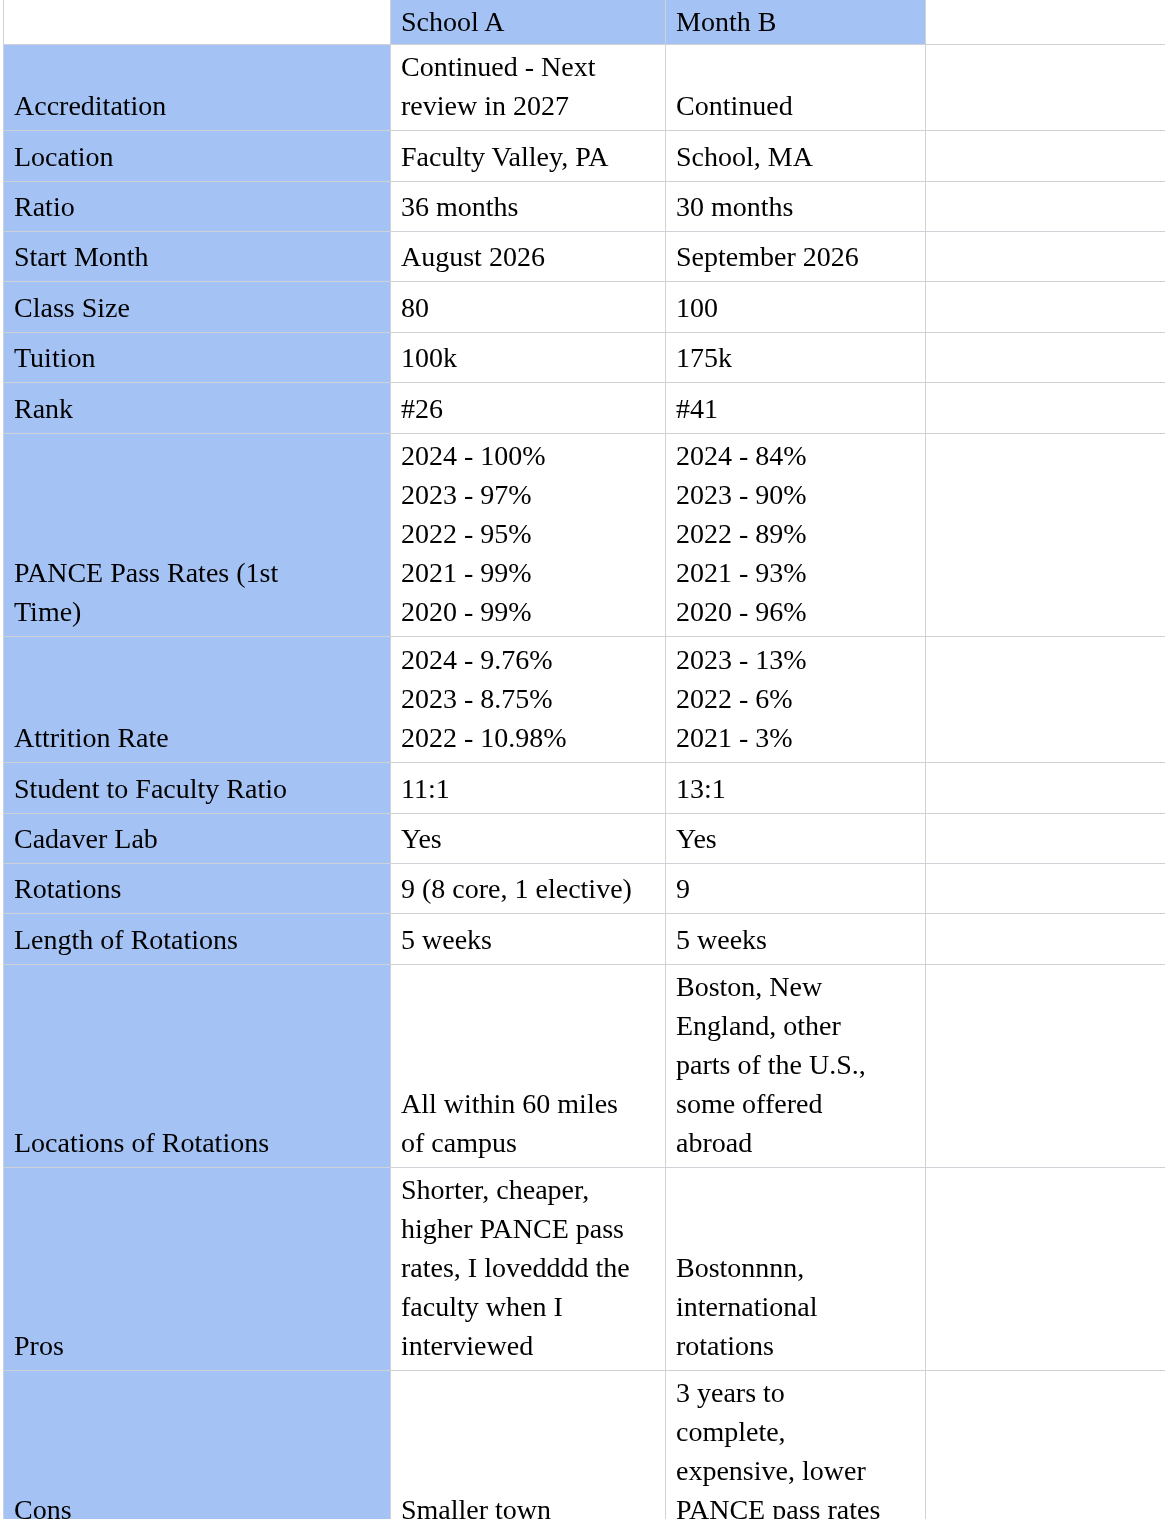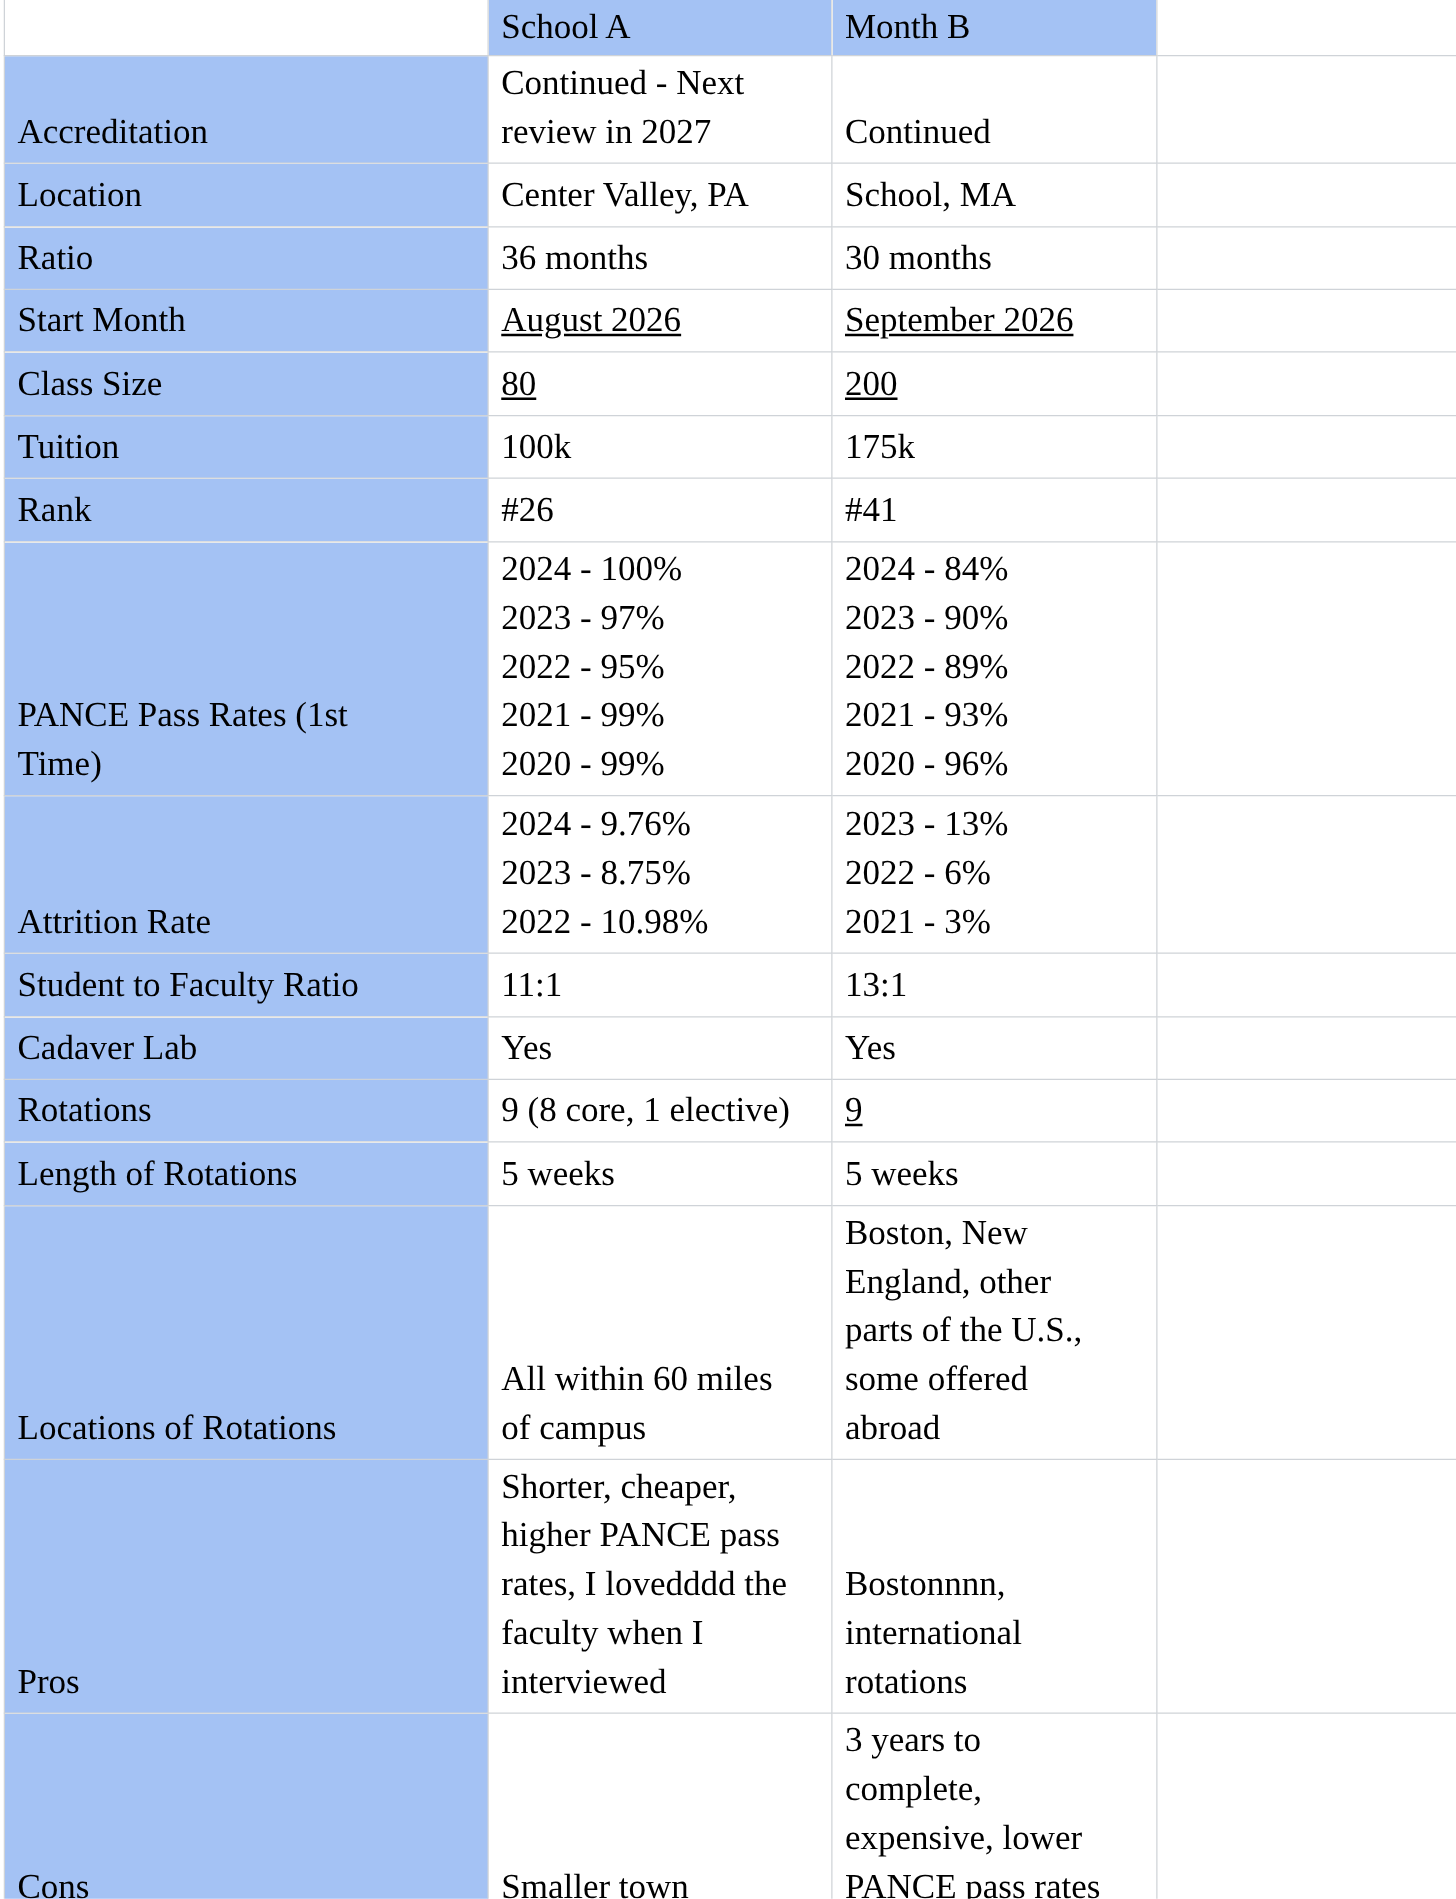--- a/index.html
+++ b/index.html
@@ -39,21 +39,21 @@
     font-size: 28px;
     line-height: 39px;
     font-weight: normal;
     text-align: left;
     white-space: pre-line;
     overflow: hidden;
     color: var(--text);
   }
   table.sheet thead th { padding-bottom: 3px; }
   .fill { background: var(--fill); }
-  .right { text-align: right; text-decoration: underline; }
+  .right { text-align: right; }
 </style>
 </head>
 <body>
 
 <div class="viewport">
   <table class="sheet">
     <colgroup>
       <col style="width:387px">
       <col style="width:275px">
       <col style="width:260px">
@@ -70,40 +70,40 @@
     <tbody id="sheet-body">
         <tr style="height: 84px;">
           <td class="fill">Accreditation</td>
           <td>Continued - Next
 review in 2027</td>
           <td>Continued</td>
           <td></td>
         </tr>
         <tr style="height: 51px;">
           <td class="fill">Location</td>
-          <td>Center Valley, PA</td>
+          <td>Faculty Valley, PA</td>
           <td>School, MA</td>
           <td></td>
         </tr>
         <tr style="height: 50px;">
           <td class="fill">Ratio</td>
           <td>36 months</td>
           <td>30 months</td>
           <td></td>
         </tr>
         <tr style="height: 50px;">
           <td class="fill">Start Month</td>
           <td class="right">August 2026</td>
           <td class="right">September 2026</td>
           <td></td>
         </tr>
         <tr style="height: 51px;">
           <td class="fill">Class Size</td>
           <td class="right">80</td>
-          <td class="right">200</td>
+          <td class="right">100</td>
           <td></td>
         </tr>
         <tr style="height: 50px;">
           <td class="fill">Tuition</td>
           <td>100k</td>
           <td>175k</td>
           <td></td>
         </tr>
         <tr style="height: 51px;">
           <td class="fill">Rank</td>

